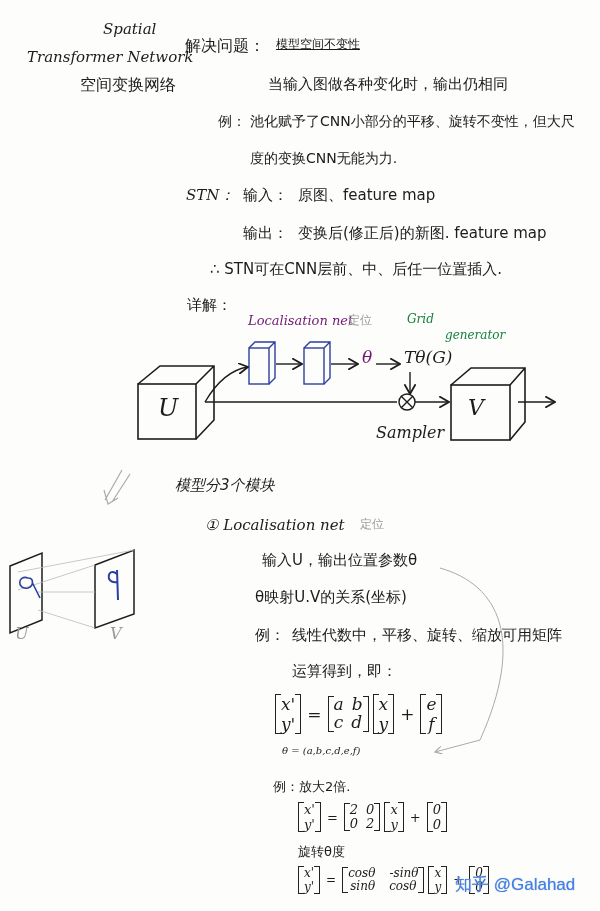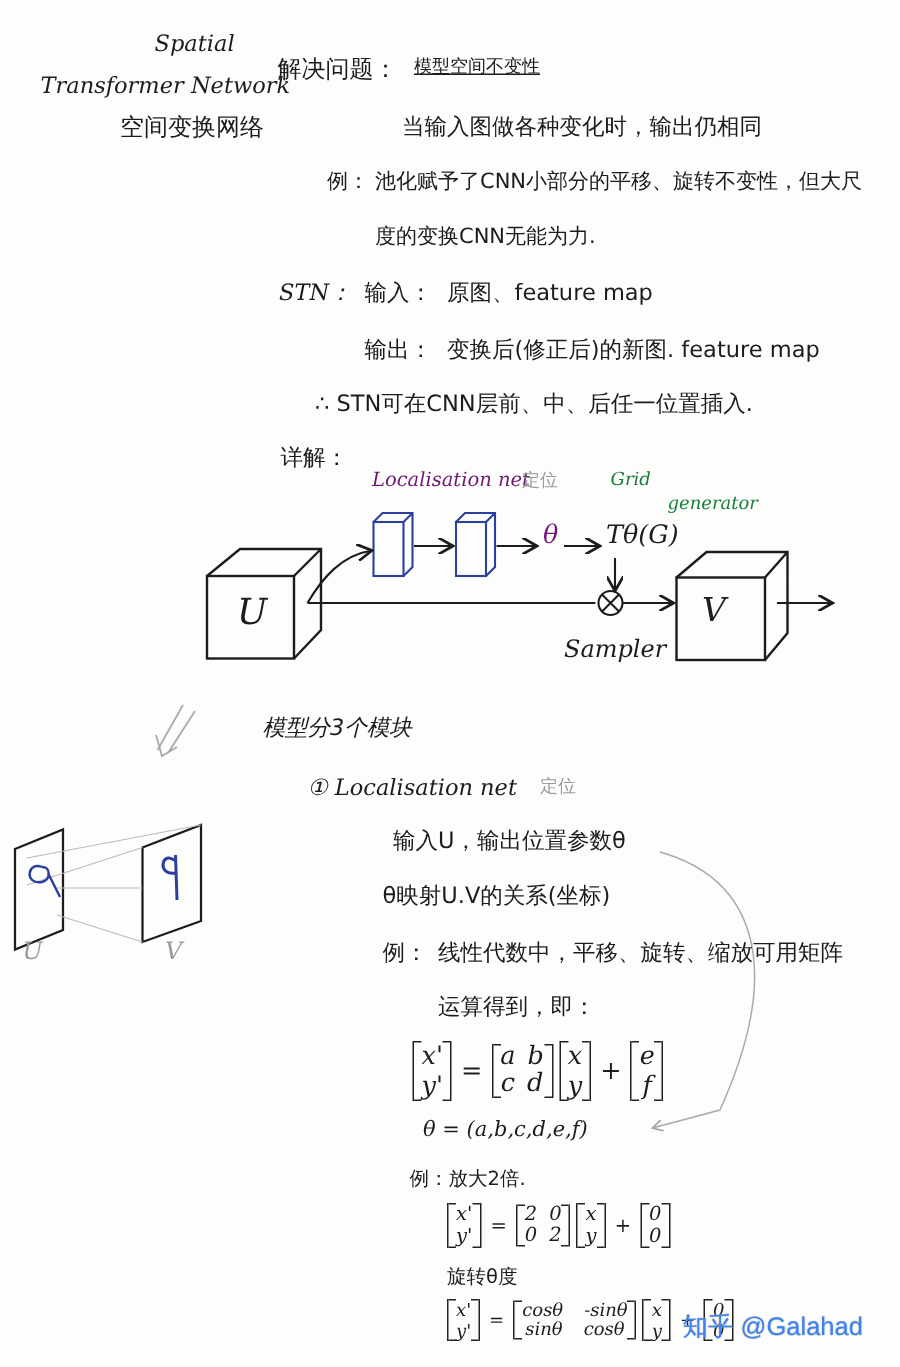--- a/index.html
+++ b/index.html
@@ -145,21 +145,21 @@
   <span class="br">
       <span>x</span>
       <span>y</span>
     </span>
   <span class="op">+</span>
   <span class="br">
       <span>e</span>
       <span>f</span>
     </span>
 </div>
-<div class="t hw" style="left:282px;top:746px;font-size:14px;">θ = (a,b,c,d,e,f)</div>
+<div class="t hw" style="left:282px;top:746px;font-size:10px;">θ = (a,b,c,d,e,f)</div>
 
 <div class="t cn" style="left:273px;top:780px;font-size:13px;">例：放大2倍.</div>
 <div class="mat" style="left:298px;top:802px;font-size:13px;">
   <span class="br">
       <span>x'</span>
       <span>y'</span>
     </span>
   <span class="op">=</span>
   <span class="br">
       <span class="row">

